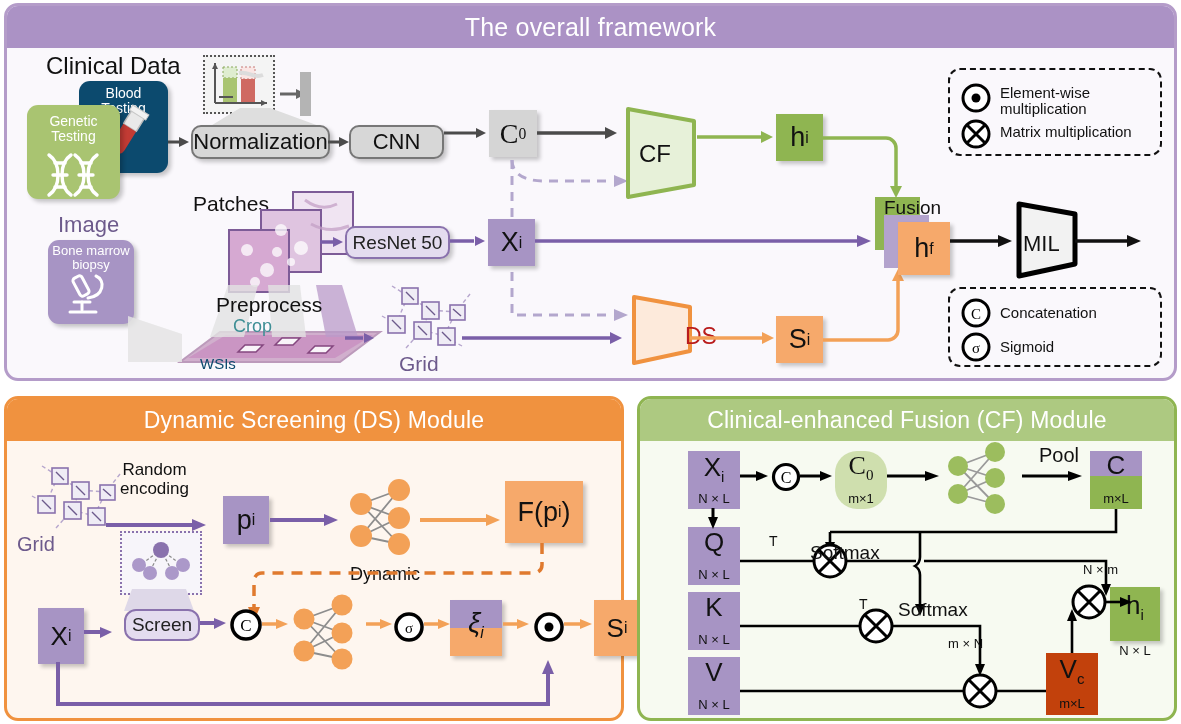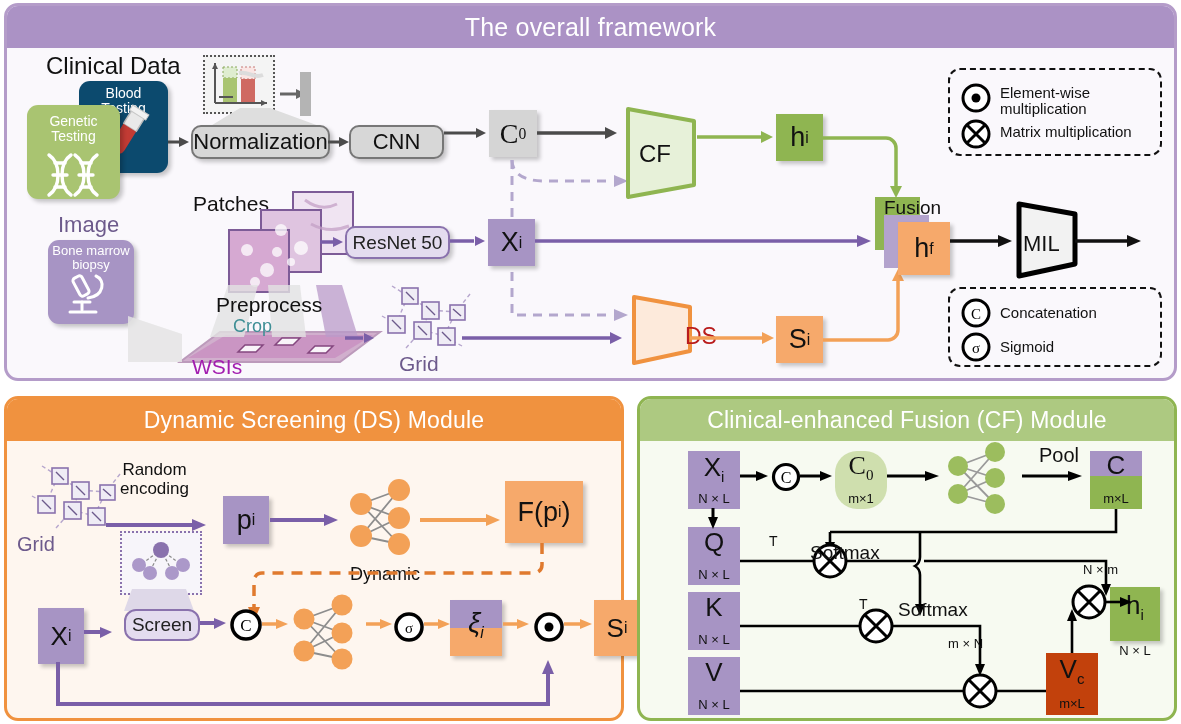--- a/index.html
+++ b/index.html
@@ -187,21 +187,21 @@
 
   <svg class="abs" style="left:130px;top:310px;" width="260" height="60">
     <polygon points="50,52 210,52 250,22 90,22" fill="#b075a8" opacity="0.55" stroke="#8a4f87" stroke-width="2"></polygon>
     <polygon points="58,48 205,48 243,25 96,25" fill="#c88fc0" opacity="0.8"></polygon>
     <g fill="#ffffff" opacity="0.9" stroke="#7d3f78" stroke-width="1.5">
       <polygon points="108,42 126,42 133,35 115,35"></polygon>
       <polygon points="145,35 163,35 170,28 152,28"></polygon>
       <polygon points="178,43 196,43 203,36 185,36"></polygon>
     </g>
   </svg>
-  <div class="lbl" style="left:192px;top:355px;font-size:21px;color:#a21caf;">WSIs</div>
+  <div class="lbl" style="left:200px;top:355px;font-size:15px;color:#0c4a6e;">WSIs</div>
 
   <svg class="abs" style="left:120px;top:300px;" width="80" height="66">
     <polygon points="8,16 62,34 62,62 8,62" fill="#e4e4e4" opacity=".85"></polygon>
   </svg>
 
   <div class="lbl" style="left:193px;top:192px;font-size:21px;color:#111;">Patches</div>
   <svg class="abs" style="left:225px;top:190px;" width="165" height="115">
     <g stroke="#7d5b97" stroke-width="2">
       <rect x="68" y="2" width="60" height="62" fill="#f0e4f2"></rect>
       <rect x="36" y="20" width="60" height="62" fill="#dfc4e0"></rect>

